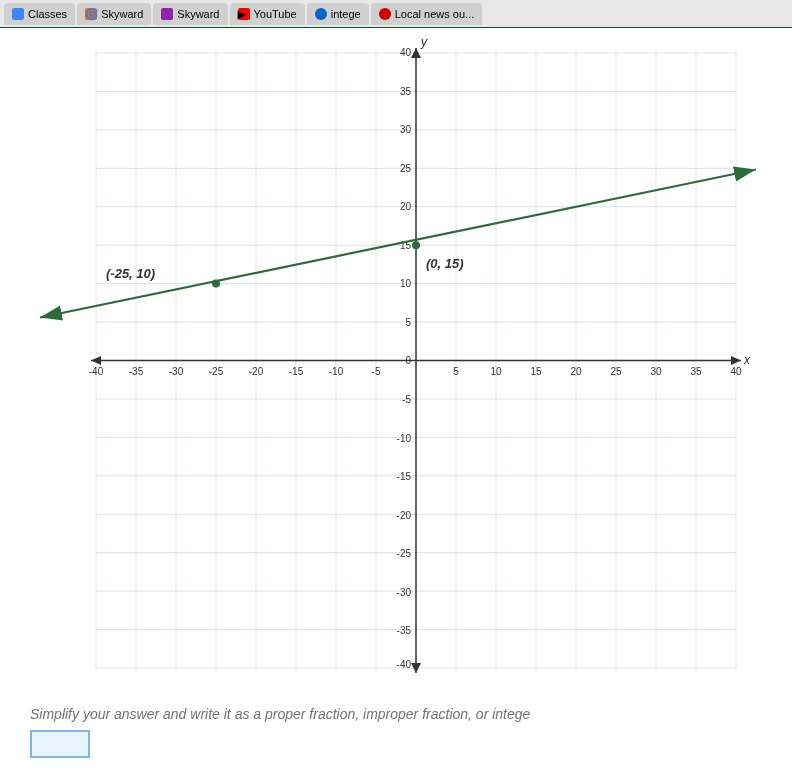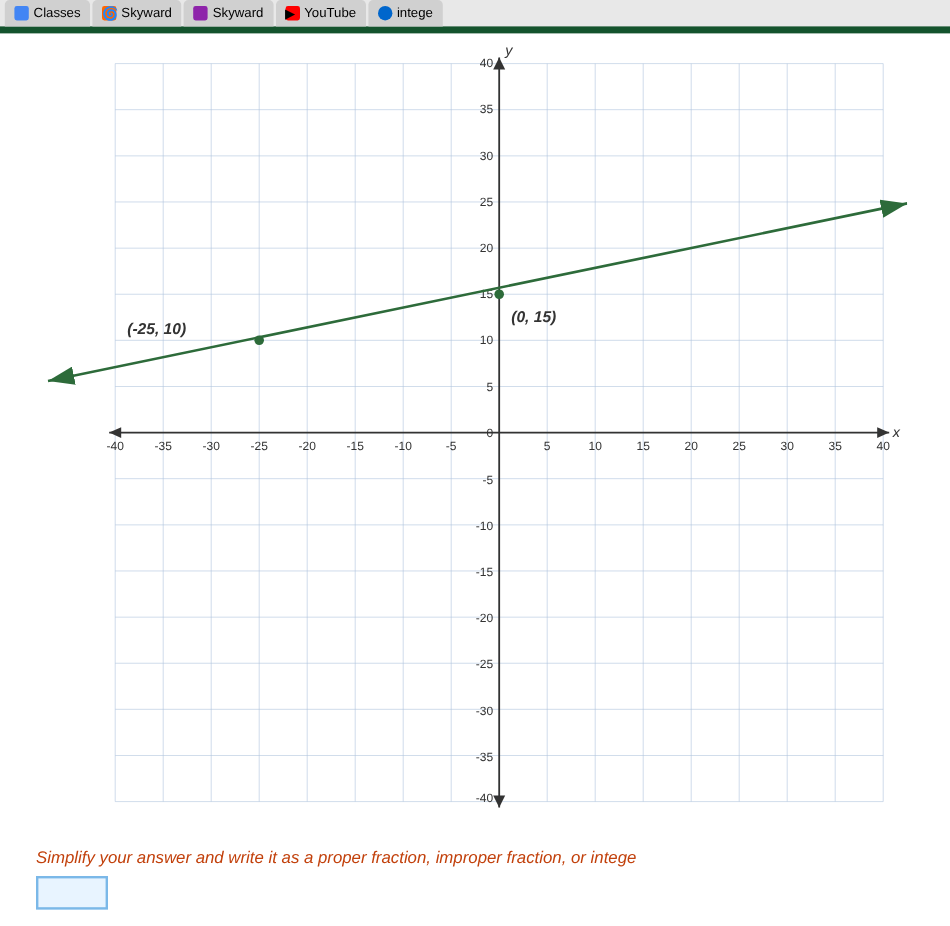--- a/index.html
+++ b/index.html
@@ -11,21 +11,21 @@
       overflow: hidden;
     }
 
     
     .tab-bar {
       display: flex;
       align-items: center;
       background: #e8e8e8;
       height: 28px;
       padding: 0 4px;
-      border-bottom: 6px solid #14532d;
+      border-bottom: 1px solid #14532d;
       font-size: 11px;
       gap: 2px;
     }
     .tab-item {
       display: flex;
       align-items: center;
       padding: 3px 8px;
       background: #d0d0d0;
       border-radius: 4px 4px 0 0;
       cursor: pointer;
@@ -73,21 +73,21 @@
 
     
     .bottom-section {
       margin-top: 8px;
       width: 100%;
       padding: 0 20px;
     }
     .instruction-text {
       font-size: 14px;
       font-style: italic;
-      color: #c2410c;
+      color: #737373;
       margin-bottom: 8px;
     }
     .answer-input {
       width: 60px;
       height: 28px;
       border: 2px solid #7bb8e8;
       background: #e8f4ff;
       outline: none;
       padding: 2px 4px;
       font-size: 13px;
@@ -109,20 +109,24 @@
     <span class="tab-icon quizizz"></span>
     <span>Skyward</span>
   </div>
   <div class="tab-item">
     <span class="tab-icon youtube">▶</span>
     <span>YouTube</span>
   </div>
   <div class="tab-item">
     <span class="tab-icon pearson"></span>
     <span>intege</span>
+  </div>
+  <div class="tab-item">
+    <span class="tab-icon localnews"></span>
+    <span>Local news ou...</span>
   </div>
 </div>
 
 <div class="main-content">
   <div class="graph-container">
     <svg class="graph" viewBox="0 0 720 660">
 
       <rect x="0" y="0" width="720" height="660" fill="white"></rect>
 
       <g stroke="#b0c4de" stroke-width="0.5">

